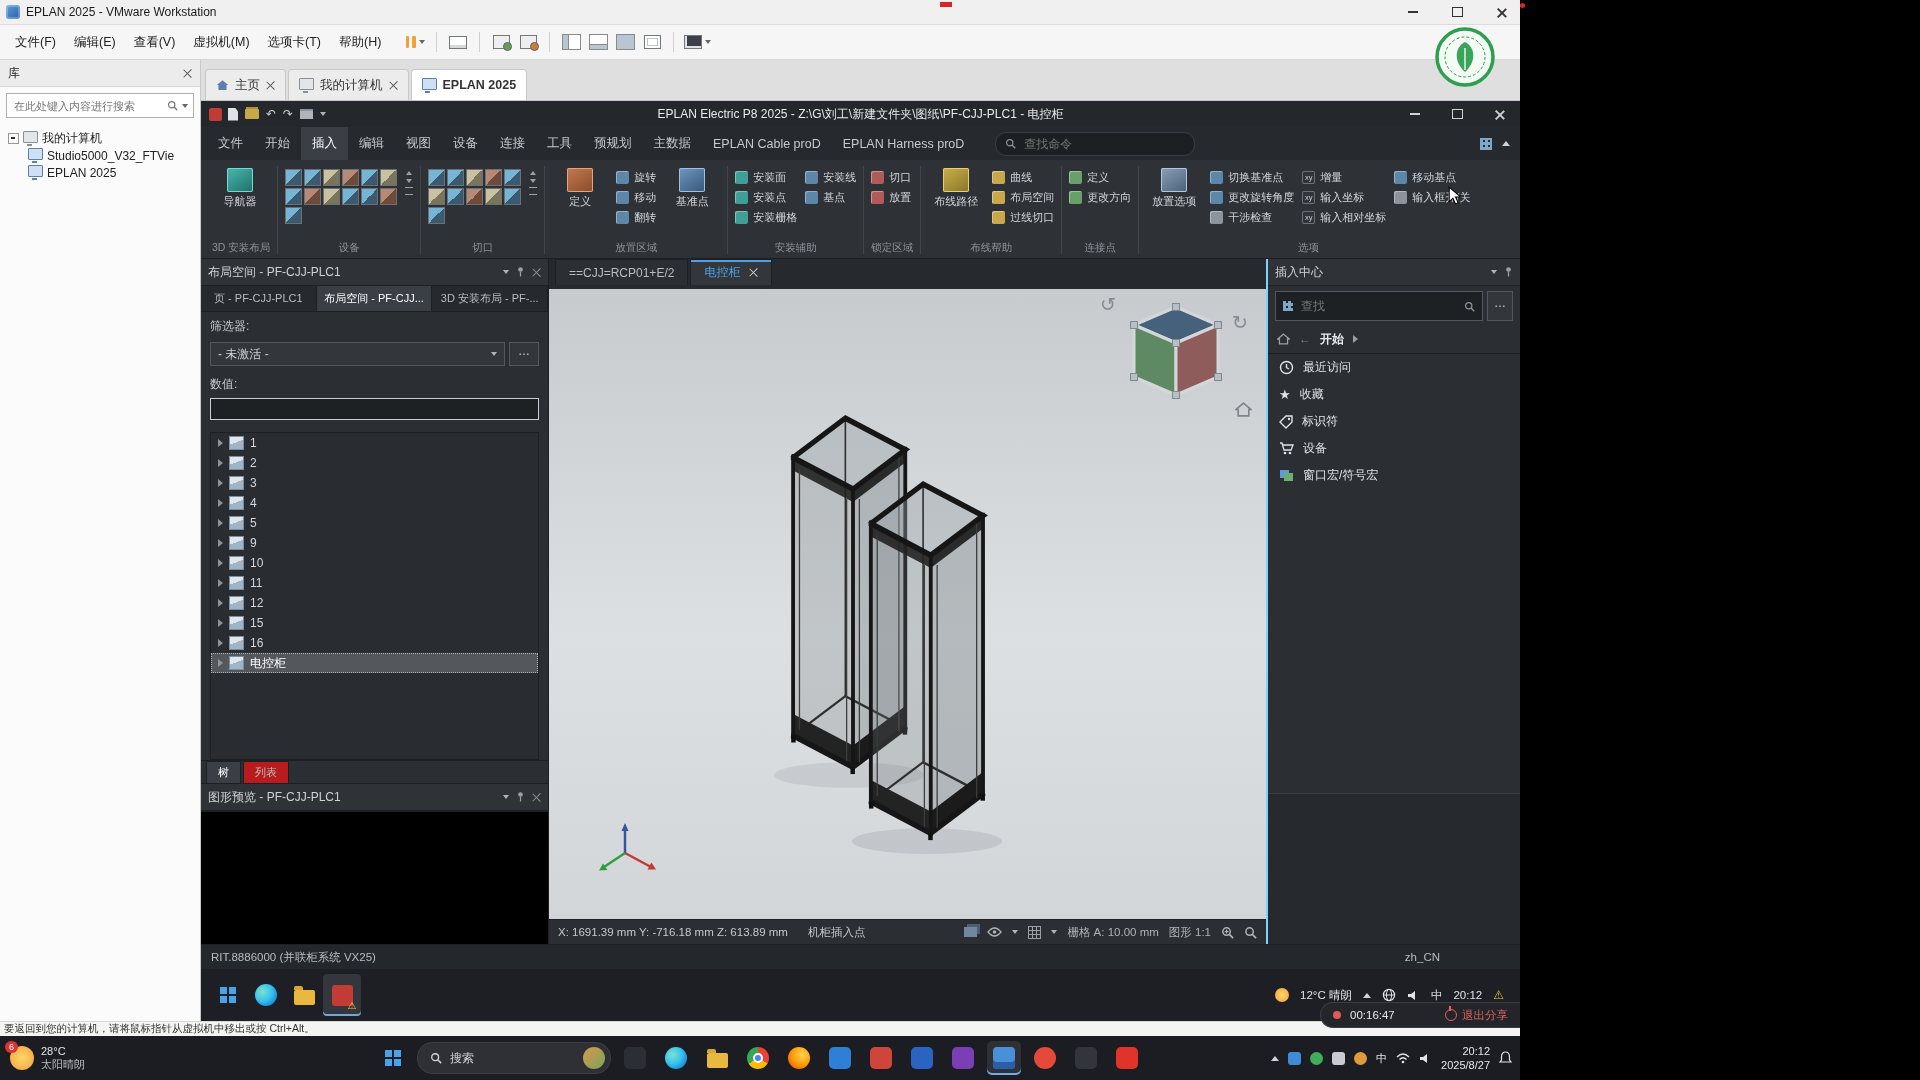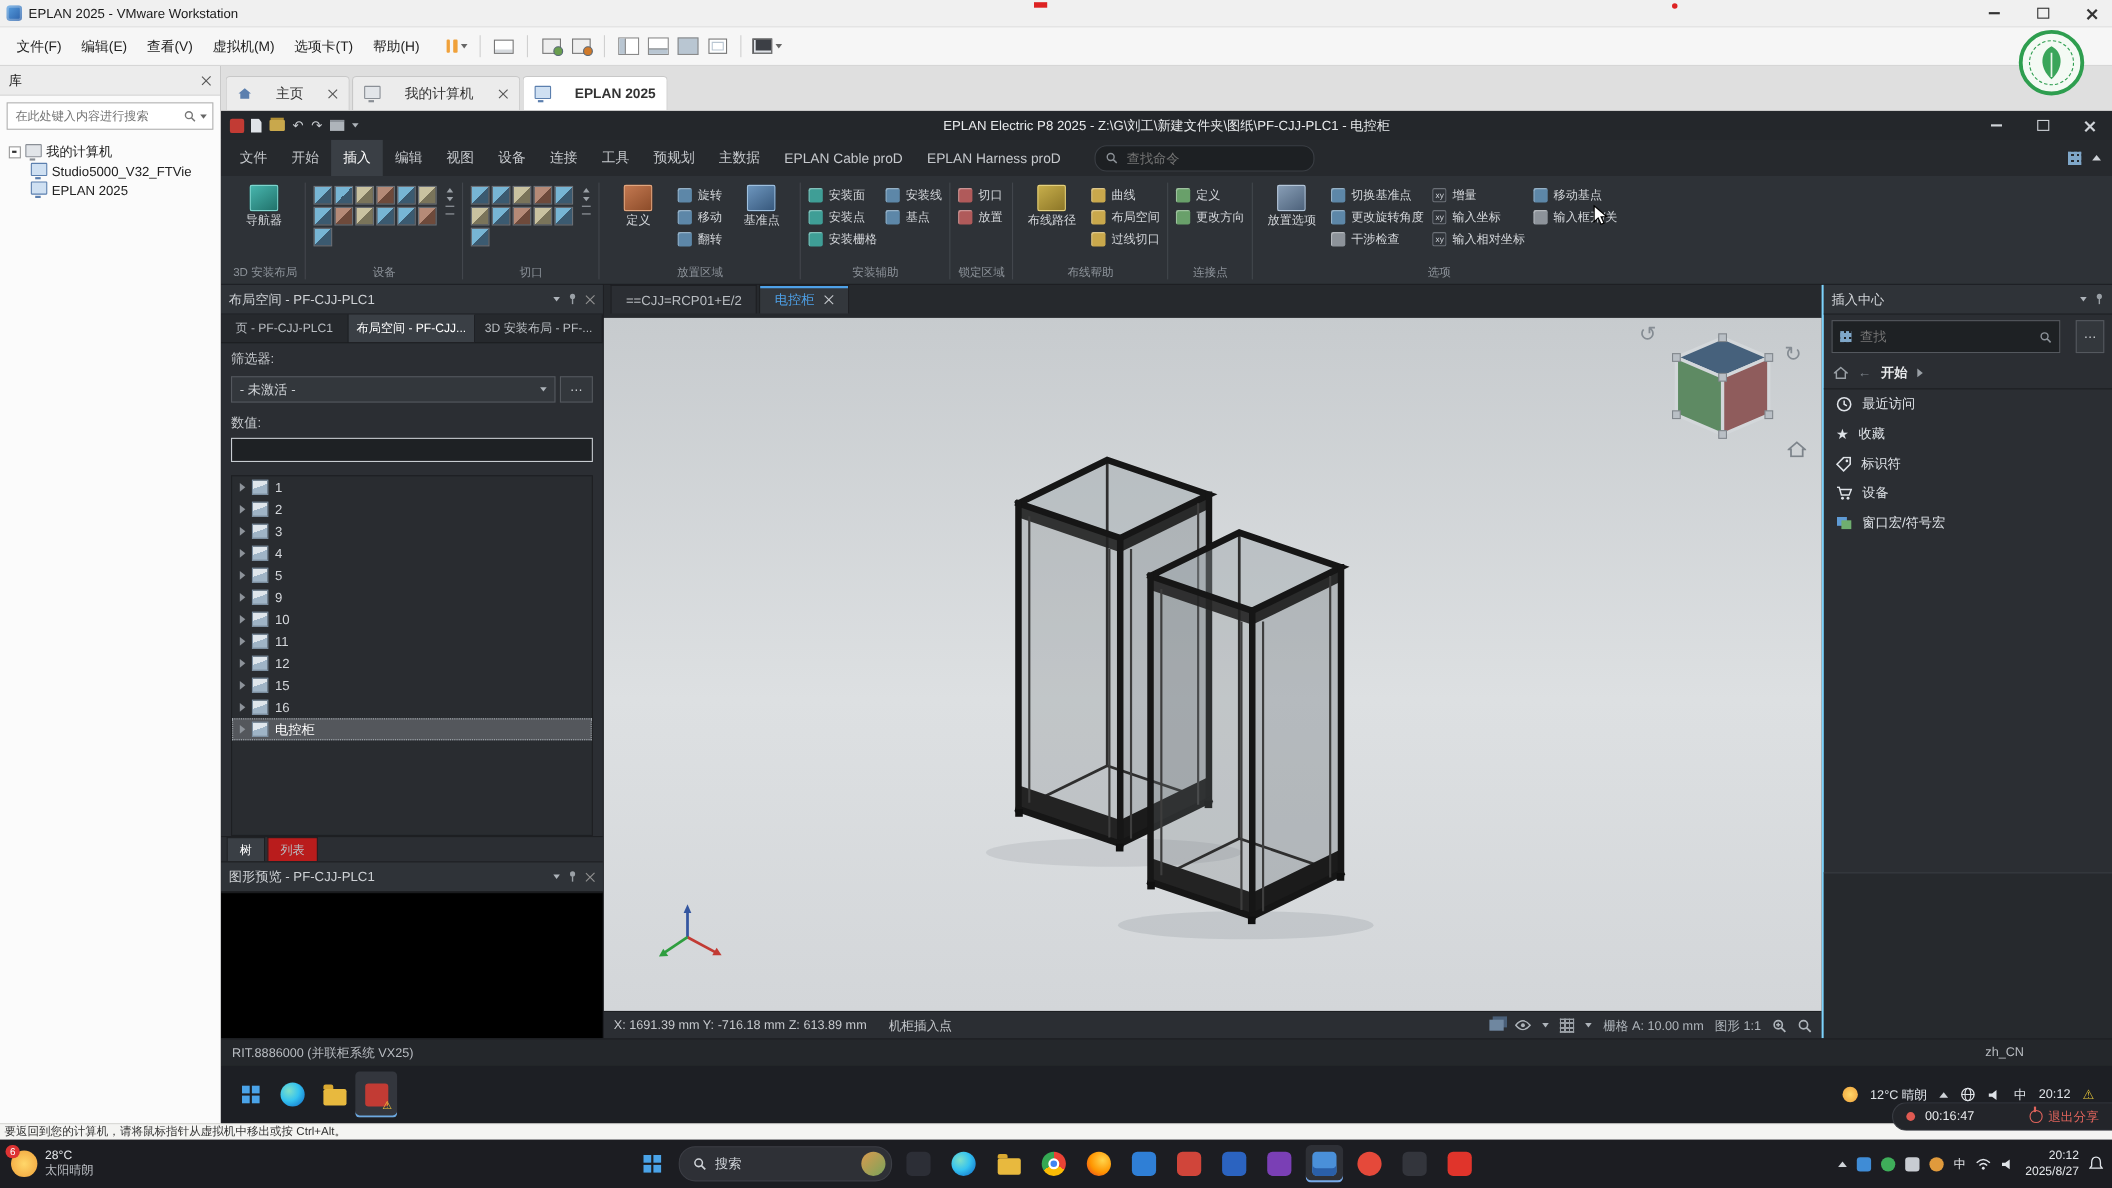--- a/index.html
+++ b/index.html
@@ -1,18 +1,18 @@
 <!DOCTYPE html>
 <html><head>
 <meta charset="utf-8">
 <style>
   html,body{margin:0;padding:0}
   body{width:1920px;height:1080px;overflow:hidden;background:#000;
        font-family:"Liberation Sans","DejaVu Sans",sans-serif;}
-  #screen{position:relative;width:1920px;height:1080px;display:flex;flex-direction:column;background:#e8e8e8}
+  #screen{position:relative;width:1520px;height:1080px;display:flex;flex-direction:column;background:#e8e8e8}
   .nosel{user-select:none}
 
   
   .vm-titlebar{flex:0 0 24px;background:#f0f0f0;border-bottom:1px solid #dcdcdc;display:flex;align-items:center;gap:6px;padding-left:6px;font-size:12px;color:#1a1a1a}
   .vmw-logo{width:14px;height:14px;border-radius:3px;background:linear-gradient(135deg,#59a0e0,#2a5fa8);box-shadow:inset 0 0 0 2px rgba(255,255,255,.25)}
   .tb-spacer{flex:1}
   .wc{width:38px;height:23px;display:flex;align-items:center;justify-content:center}
   .bar-i{width:10px;height:2px;background:#333}
   .box-i{width:9px;height:8px;border:1.5px solid #333}
   .x-i{position:relative;width:11px;height:11px}
@@ -53,21 +53,21 @@
   .trow{height:17px;display:flex;align-items:center;gap:4px;padding-left:6px}
   .trow.child{padding-left:26px}
   .exp{width:9px;height:9px;border:1px solid #999;background:#fff;position:relative;flex:none}
   .exp::before{content:"";position:absolute;left:1.5px;top:3.4px;width:4.4px;height:1.4px;background:#333}
   .mon{width:13px;height:10px;border:1.5px solid #5b7fae;background:#cfe0f2;border-radius:1px;flex:none;position:relative;margin-bottom:3px}
   .mon::after{content:"";position:absolute;left:2.5px;bottom:-4px;width:5px;height:2px;background:#5b7fae}
   .mon.gray{border-color:#8a8f96;background:#e2e5e9}.mon.gray::after{background:#8a8f96}
 
   .right-col{flex:1;display:flex;flex-direction:column;min-width:0}
   .vm-tabs{flex:0 0 36px;background:#dfdfdf;border-bottom:1px solid #c8c8c8;display:flex;align-items:flex-end;padding:4px 4px 0;gap:2px;font-size:12.5px}
-  .vtab{height:30px;display:flex;align-items:center;gap:22px;padding:0 10px;background:#ececec;border:1px solid #c8c8c8;border-bottom:0;border-radius:4px 4px 0 0;color:#333}
+  .vtab{height:30px;display:flex;align-items:center;gap:6px;padding:0 10px;background:#ececec;border:1px solid #c8c8c8;border-bottom:0;border-radius:4px 4px 0 0;color:#333}
   .vtab.active{background:#fff;font-weight:bold}
 
   
   .vm-screen{flex:1;display:flex;flex-direction:column;min-height:0;background:#26292d;position:relative}
   .ep-titlebar{flex:0 0 26px;background:#24272b;display:flex;align-items:center;color:#cfd2d6;font-size:12px;padding-left:8px;position:relative}
   .ep-app{width:13px;height:13px;background:#c23b34;border-radius:2px;margin-right:6px}
   .qat{display:flex;align-items:center;gap:7px}
   .qi{color:#c8ccd0;font-size:12px;line-height:1}
   .page-i{width:10px;height:13px;background:#dfe3e8;clip-path:polygon(0 0,70% 0,100% 30%,100% 100%,0 100%)}
   .fold-i{width:14px;height:10px;background:#c9a84c;border-radius:1px;box-shadow:-0px -3px 0 -1px #b08f35}
@@ -155,21 +155,21 @@
   .cube-house{position:absolute;right:-26px;bottom:-20px}
   .triad{position:absolute;left:46px;bottom:24px}
   .vp-status{flex:0 0 24px;background:#2b2e33;border-top:1px solid #1d1f22;display:flex;align-items:center;font-size:11.5px;color:#c6c9cd;padding:0 9px;gap:20px}
   .vp-right{margin-left:auto;display:flex;align-items:center;gap:10px;color:#aeb4ba}
   .vps-grid{width:13px;height:13px;background:
      repeating-linear-gradient(0deg,#9aa0a6 0 1.5px,transparent 1.5px 4px),
      repeating-linear-gradient(90deg,#9aa0a6 0 1.5px,transparent 1.5px 4px)}
   .vps-layer{width:13px;height:10px;background:#6f87a0;box-shadow:3px -3px 0 #4a5f78}
 
   .ep-right{flex:0 0 248px;background:#2b2e33;border-left:2px solid #7dd3fc;display:flex;flex-direction:column;font-size:12px;color:#d3d6da;min-height:0}
-  .ir-search{flex:0 0 30px;margin:5px 7px 0;display:flex;gap:14px}
+  .ir-search{flex:0 0 30px;margin:5px 7px 0;display:flex;gap:4px}
   .ir-box{flex:1;background:#1e2124;border:1px solid #54585e;display:flex;align-items:center;gap:6px;padding:0 7px;color:#8d939a}
   .ir-box input{flex:1;min-width:0;background:none;border:0;outline:0;color:#c6c9cd;font-size:12px}
   .ir-more{width:24px;background:#33373c;border:1px solid #54585e;display:flex;align-items:center;justify-content:center;color:#cfd2d6}
   .ir-more::before{content:"…";margin-top:-6px}
   .ir-nav{flex:0 0 28px;display:flex;align-items:center;gap:9px;padding:0 9px;border-bottom:1px solid #1d1f22;color:#b9bdc2;margin-top:4px}
   .ir-nav .lbl{font-weight:bold;color:#e8eaec}
   .tri-r{width:0;height:0;border-top:4px solid transparent;border-bottom:4px solid transparent;border-left:5px solid #9aa0a6}
   .ic-item{flex:0 0 27px;display:flex;align-items:center;gap:9px;padding:0 11px;color:#dfe3e8}
   .star{color:#dfe3e8;font-size:13px;line-height:1}
   .spacer{flex:1}

